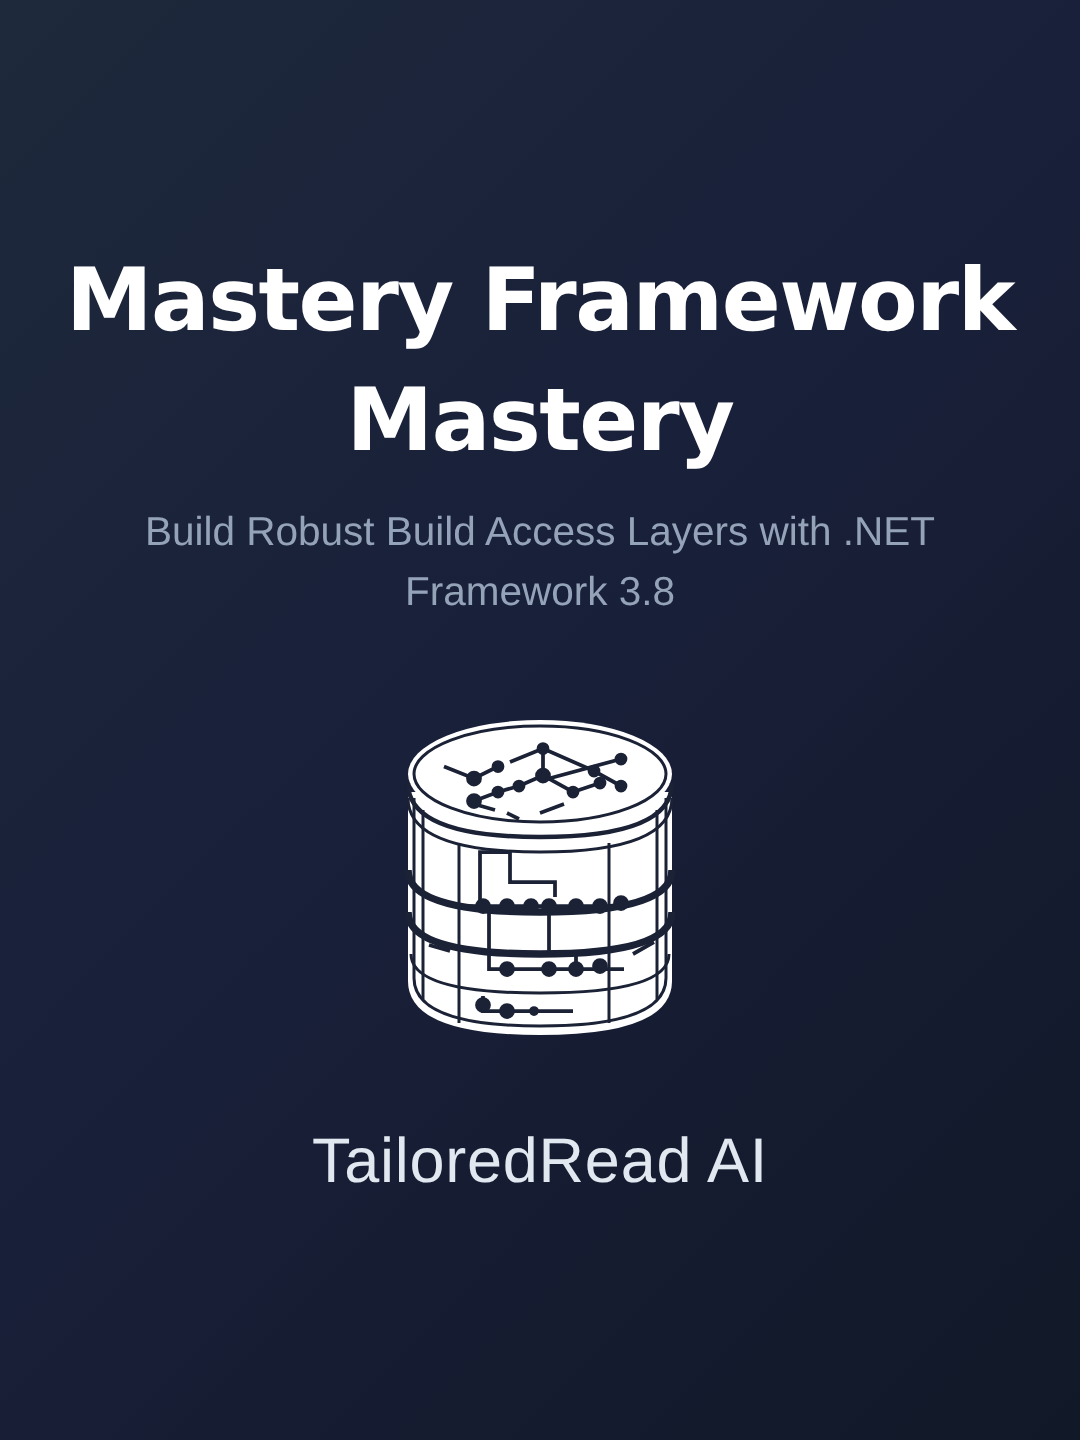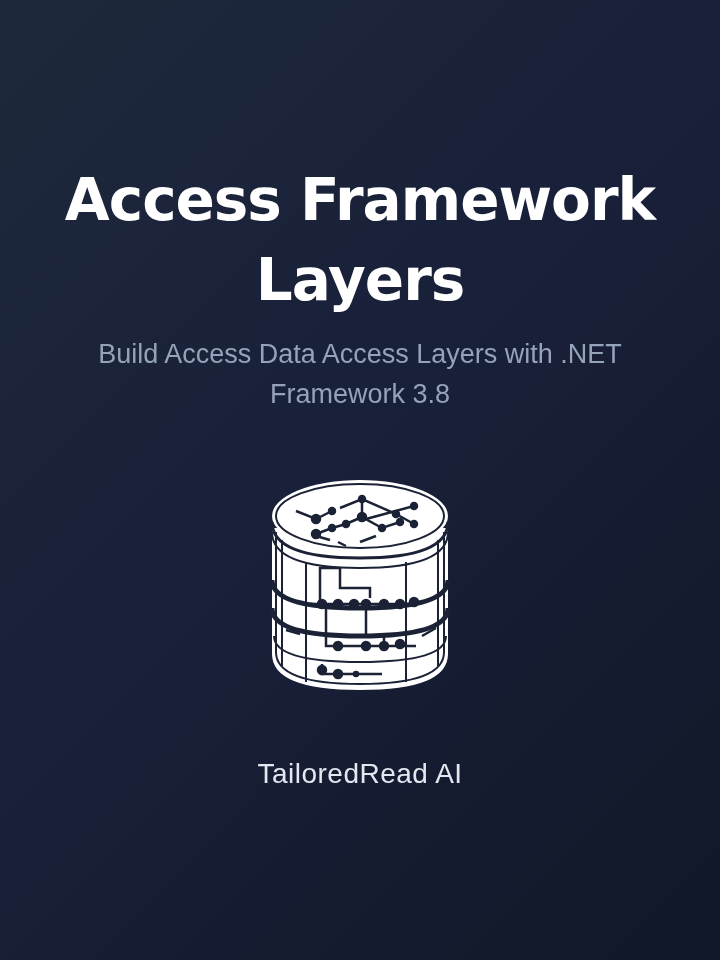--- a/index.html
+++ b/index.html
@@ -23,34 +23,34 @@
     font-family: "Liberation Sans", sans-serif;
     font-size: 27px; line-height: 40px;
   }
   .icon {
     position: absolute; left: 266px; top: 476px; width: 188px; height: 218px;
   }
   .brand {
     position: absolute; left: 0; right: 0; top: 750px;
     text-align: center; color: #e2e8f0;
     font-family: "Liberation Sans", sans-serif;
-    font-size: 28px; line-height: 48px; letter-spacing: 0.5px;
+    font-size: 42px; line-height: 48px; letter-spacing: 0.5px;
   }
 </style>
 </head>
 <body>
 
 <div class="cover">
   <div class="title">
-    <div>Access Framework</div>
-    <div>Layers</div>
+    <div>Mastery Framework</div>
+    <div>Mastery</div>
   </div>
 
   <div class="subtitle">
-    <div>Build Access Data Access Layers with .NET</div>
+    <div>Build Robust Build Access Layers with .NET</div>
     <div>Framework 3.8</div>
   </div>
 
   <div class="icon">
     <svg width="188" height="218" viewBox="0 0 188 218">
 
       <path d="M6 52 L6 178 Q6 214 94 214 Q182 214 182 178 L182 52 Z" fill="#ffffff"></path>
       <path d="M10 56 L10 176 Q10 208 94 208 Q178 208 178 176 L178 56" fill="none" stroke="#1b2236" stroke-width="2"></path>
 
       <ellipse cx="94" cy="40" rx="88" ry="36" fill="#ffffff"></ellipse>

